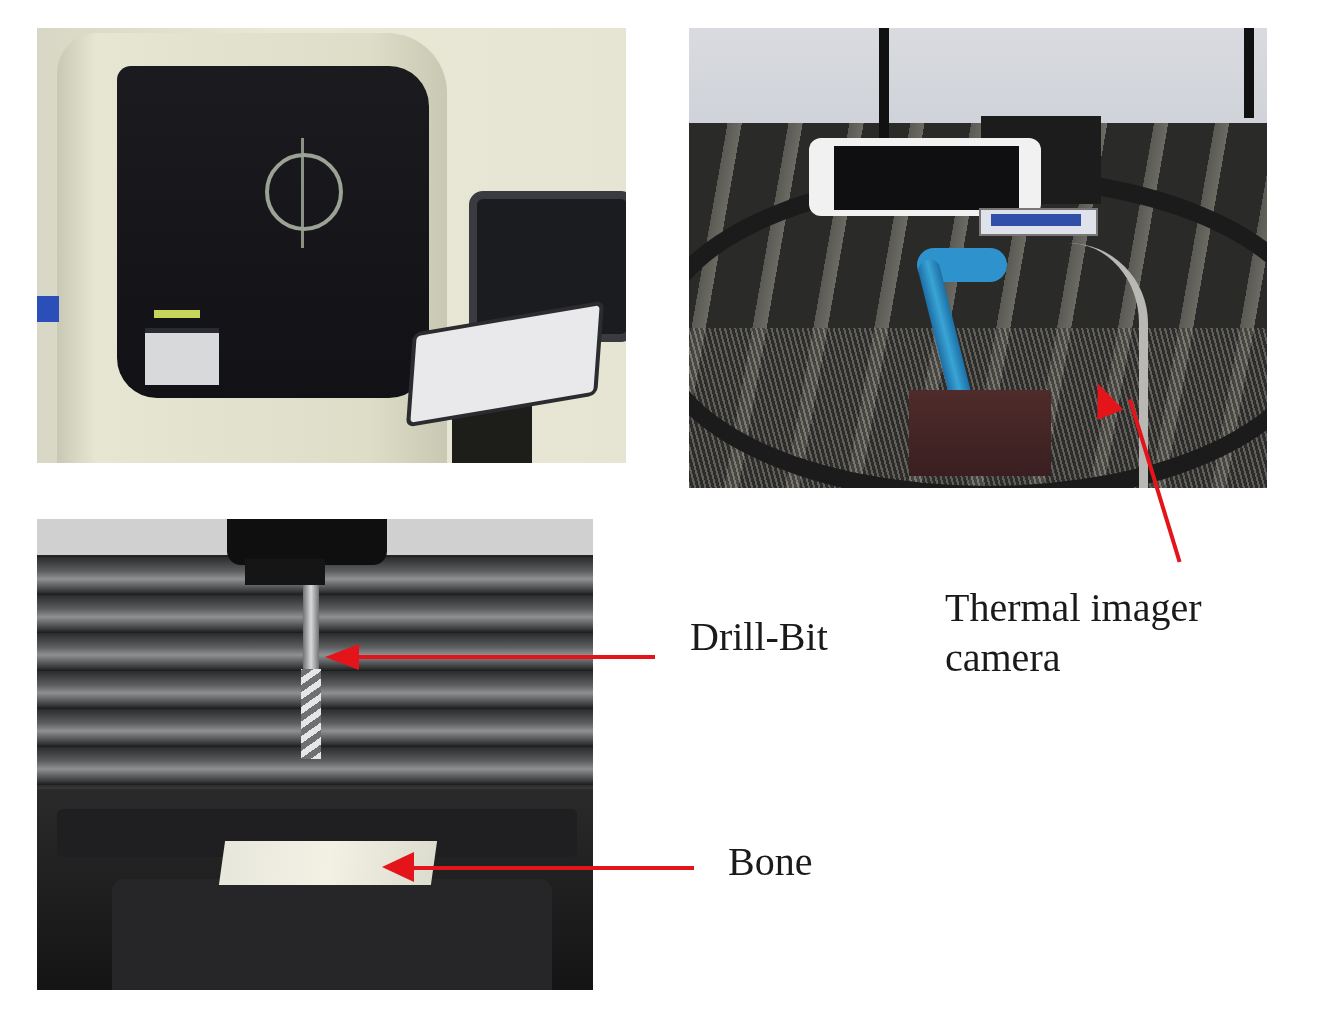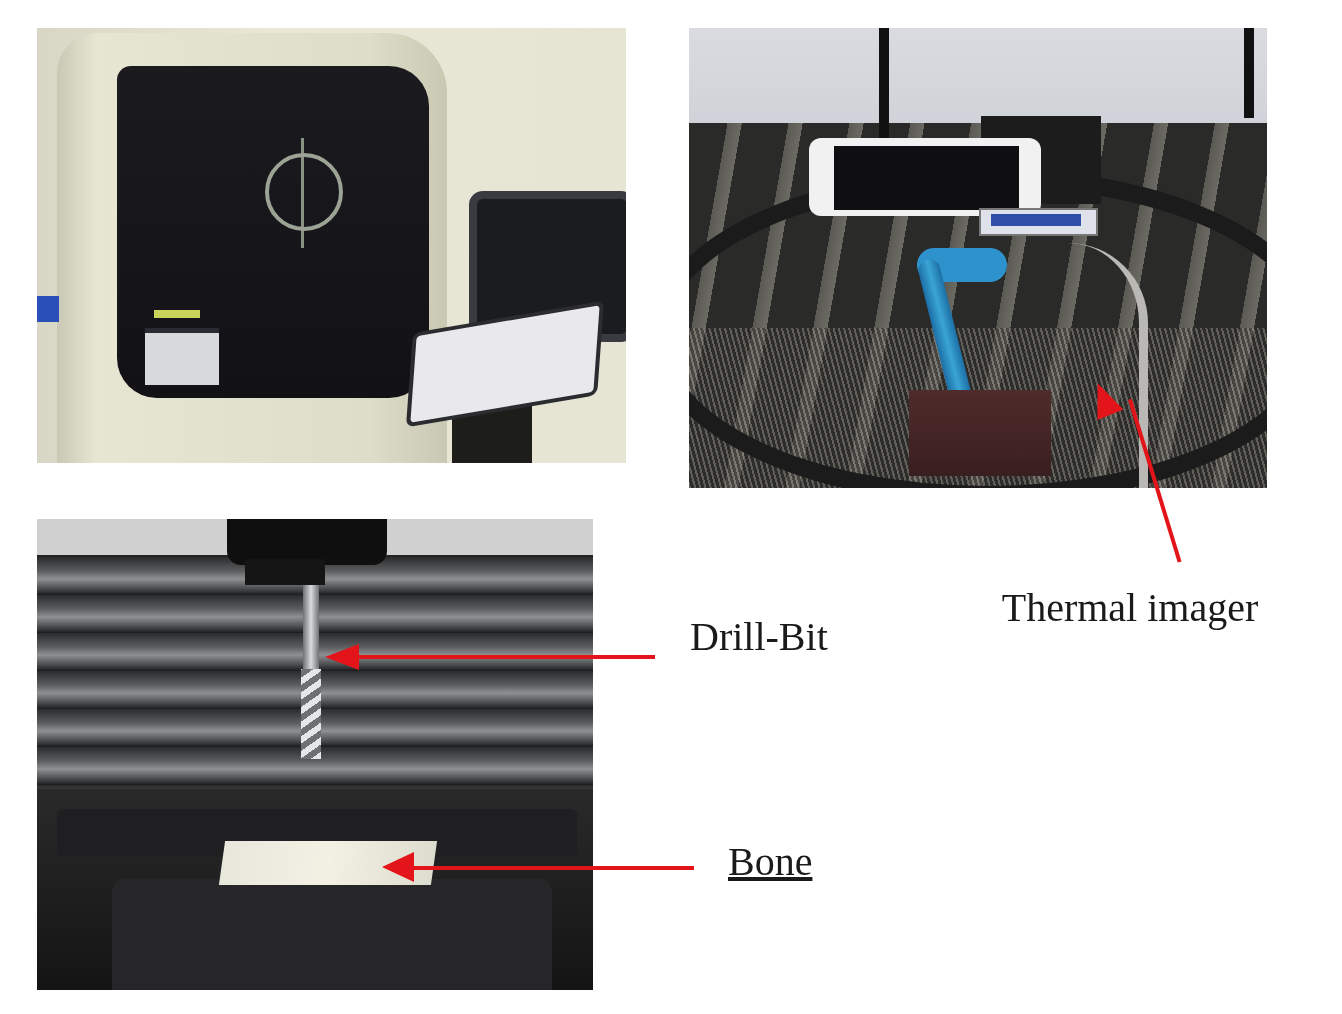--- a/index.html
+++ b/index.html
@@ -1,20 +1,20 @@
 <!DOCTYPE html>
 <html><head>
 <meta charset="utf-8">
 <style>
   html, body { margin: 0; padding: 0; background: #ffffff; }
   body { width: 1342px; height: 1014px; position: relative; overflow: hidden; font-family: "Liberation Serif", "DejaVu Serif", serif; }
   .photo { position: absolute; overflow: hidden; }
   .abs { position: absolute; }
   .label { position: absolute; color: #1a1a1a; font-family: "Liberation Serif", "DejaVu Serif", serif; font-size: 40px; line-height: 50px; white-space: nowrap; }
-  .center { text-align: center; }
+  .center { }
 
   
   #photo-cnc { left: 37px; top: 28px; width: 589px; height: 435px;
     background: linear-gradient(90deg, #d8d6c4 0%, #e9e7d6 40%, #e6e4d2 100%); }
   #cnc-body { left: 20px; top: 5px; width: 390px; height: 430px; background: linear-gradient(90deg,#c9c8b4 0%, #e7e6d3 10%, #deddc8 80%, #c9c8b2 100%); border-radius: 40px 60px 0 0; }
   #cnc-window { left: 80px; top: 38px; width: 312px; height: 332px; background: linear-gradient(180deg,#1b1b1f 0%, #121216 100%); border-radius: 14px 40px 40px 40px; }
   #cnc-ring { left: 228px; top: 125px; width: 70px; height: 70px; border: 4px solid #9aa394; border-radius: 50%; }
   #cnc-ring-line { left: 264px; top: 110px; width: 3px; height: 110px; background: #8a9284; }
   #cnc-label-green { left: 117px; top: 282px; width: 46px; height: 8px; background: #c9d55a; }
   #cnc-sticker { left: 108px; top: 300px; width: 74px; height: 52px; background: #d7d9da; border-top: 5px solid #2a2a33; }
@@ -112,17 +112,18 @@
 <div class="arrow-line" style="left:412px; top:866px; width:282px; height:4px;"></div>
 <div class="arrow-head" style="left:382px; top:852px; border-top:15px solid transparent; border-bottom:15px solid transparent; border-right:32px solid #e3151b;"></div>
 
 <div class="arrow-line" style="left:1128px; top:400px; width:4px; height:170px; transform-origin: top left; transform: rotate(-17deg);"></div>
 <div class="arrow-head" style="left:1090px; top:382px; border-left:14px solid transparent; border-right:14px solid transparent; border-bottom:34px solid #e3151b; transform: rotate(-22deg);"></div>
 
 <div class="label" style="left:690px; top:612px;">Drill-Bit</div>
 
 <div class="label center" style="left:945px; top:583px; width:370px;">
   <div>Thermal imager</div>
+  <div>camera</div>
 </div>
 
-<div class="label" style="left:728px; top:837px;text-decoration:underline;">
+<div class="label" style="left:728px; top:837px;">
   <div>Bone</div>
 </div>
 
 </body></html>

